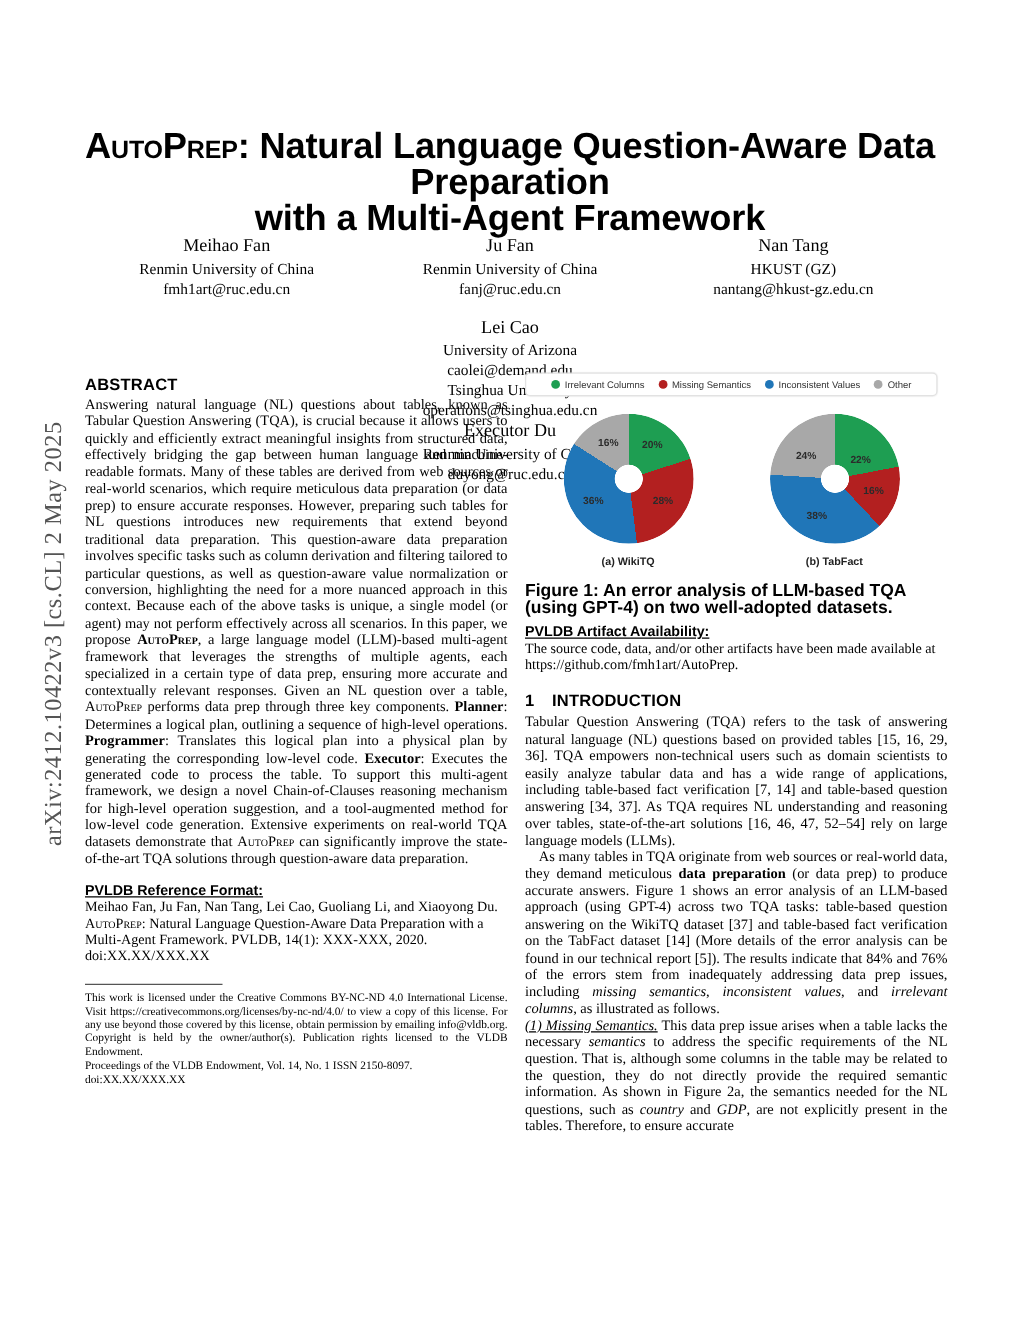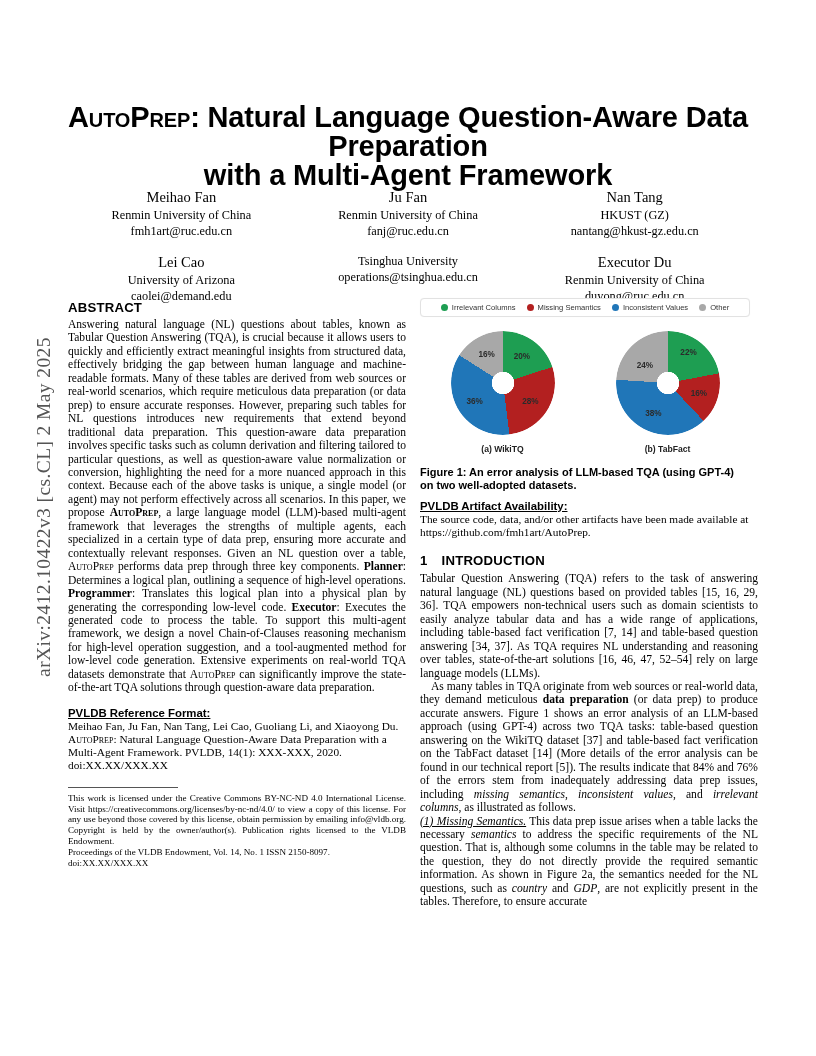--- a/index.html
+++ b/index.html
@@ -95,21 +95,21 @@
     position:absolute;font-family:"Liberation Sans",sans-serif;
     font-size:8.2px;font-weight:bold;color:#2b2b2b;
     transform:translate(-50%,-50%);white-space:nowrap;
   }
   .pie-cap{
     font-family:"Liberation Sans",sans-serif;font-weight:bold;
     font-size:8.6px;color:#222;margin-top:9px;
   }
   .fig-cap{
     font-family:"Liberation Sans",sans-serif;font-weight:bold;
-    font-size:11px;line-height:13.4px;margin-top:12px;
+    font-size:14px;line-height:13.4px;margin-top:12px;
   }
 </style>
 </head>
 <body>
 
 <div class="page">
 
   <div class="arxiv-stamp">arXiv:2412.10422v3  [cs.CL]  2 May 2025</div>
 
   <div class="title-block">
@@ -130,21 +130,21 @@
         <div class="au-name">Ju Fan</div>
         <div class="au-aff">Renmin University of China</div>
         <div class="au-mail">fanj@ruc.edu.cn</div>
       </div>
       <div class="author-cell">
         <div class="au-name">Nan Tang</div>
         <div class="au-aff">HKUST (GZ)</div>
         <div class="au-mail">nantang@hkust-gz.edu.cn</div>
       </div>
     </div>
-    <div class="author-row" style="margin-top:14px;">
+    <div class="author-row" style="margin-top:14px;flex-direction:column;">
       <div class="author-cell">
         <div class="au-name">Lei Cao</div>
         <div class="au-aff">University of Arizona</div>
         <div class="au-mail">caolei@demand.edu</div>
       </div>
       <div class="author-cell">
         <div class="au-aff">Tsinghua University</div>
         <div class="au-mail">operations@tsinghua.edu.cn</div>
       </div>
       <div class="author-cell">
@@ -196,21 +196,21 @@
           <span class="pie-lbl" id="pa1" style="left: 79.8628px; top: 69.6823px; text-align: right;">28%</span>
           <span class="pie-lbl" id="pa2" style="left: 24.1372px; top: 69.6823px;">36%</span>
           <span class="pie-lbl" id="pa3" style="left: 36.1021px; top: 23.0819px;">16%</span>
         </div>
         <div class="pie-cap">(a) WikiTQ</div>
       </div>
 
       <div class="pie-wrap">
         <div class="pie">
           <div class="disc" id="pie-b" style="background: conic-gradient(rgb(30, 158, 82) 0deg, rgb(30, 158, 82) 79.2deg, rgb(179, 32, 32) 79.2deg, rgb(179, 32, 32) 136.8deg, rgb(32, 118, 184) 136.8deg, rgb(32, 118, 184) 273.6deg, rgb(168, 168, 168) 273.6deg, rgb(168, 168, 168) 360deg);"></div>
-          <span class="pie-lbl" id="pb0" style="left: 73.035px; top: 21px;">22%</span>
+          <span class="pie-lbl" id="pb0" style="left: 73.035px; top: 37px;">22%</span>
           <span class="pie-lbl" id="pb1" style="left: 83.3849px; top: 62.1976px;">16%</span>
           <span class="pie-lbl" id="pb2" style="left: 37.9493px; top: 81.8593px;">38%</span>
           <span class="pie-lbl" id="pb3" style="left: 29.4099px; top: 34px;">24%</span>
         </div>
         <div class="pie-cap">(b) TabFact</div>
       </div>
     </div>
 
     <div class="fig-cap">Figure 1: An error analysis of LLM-based TQA (using GPT-4) on two well-adopted datasets.</div>
   </div>

